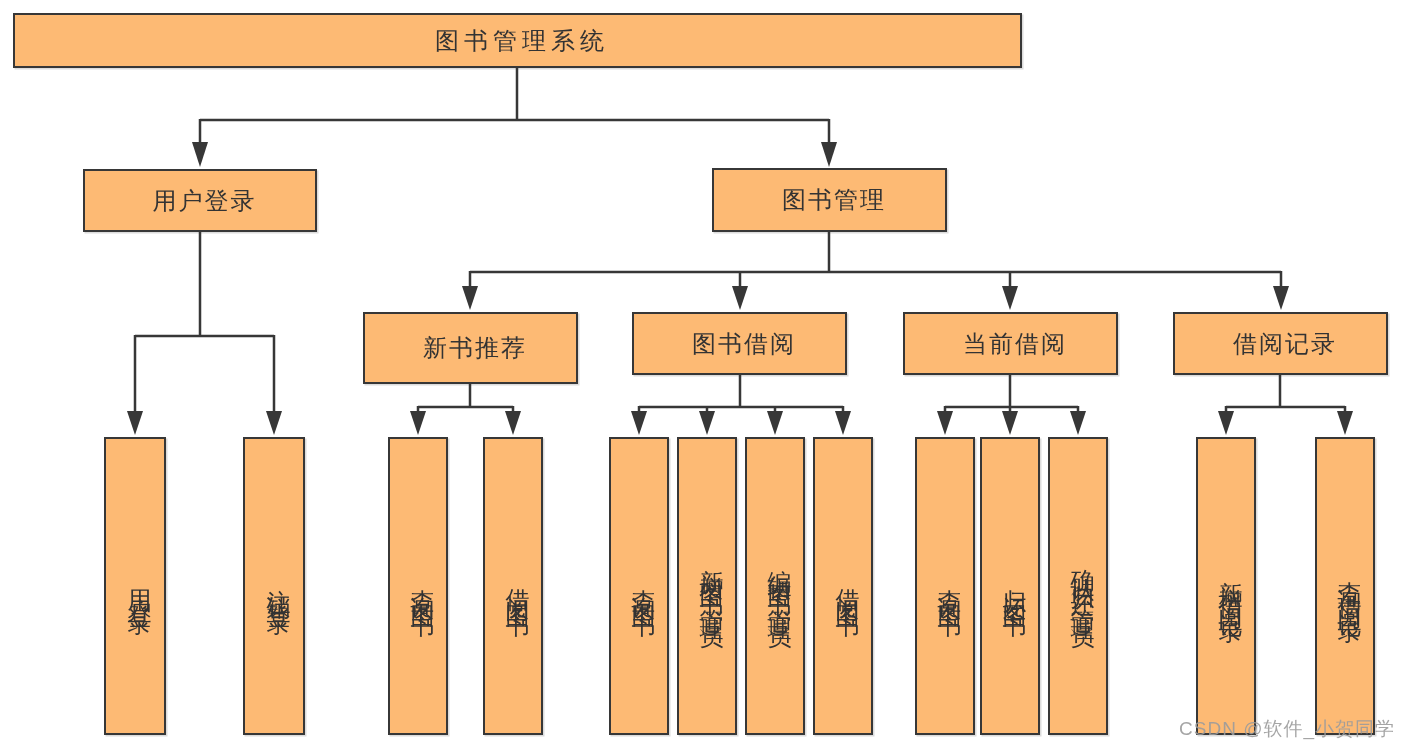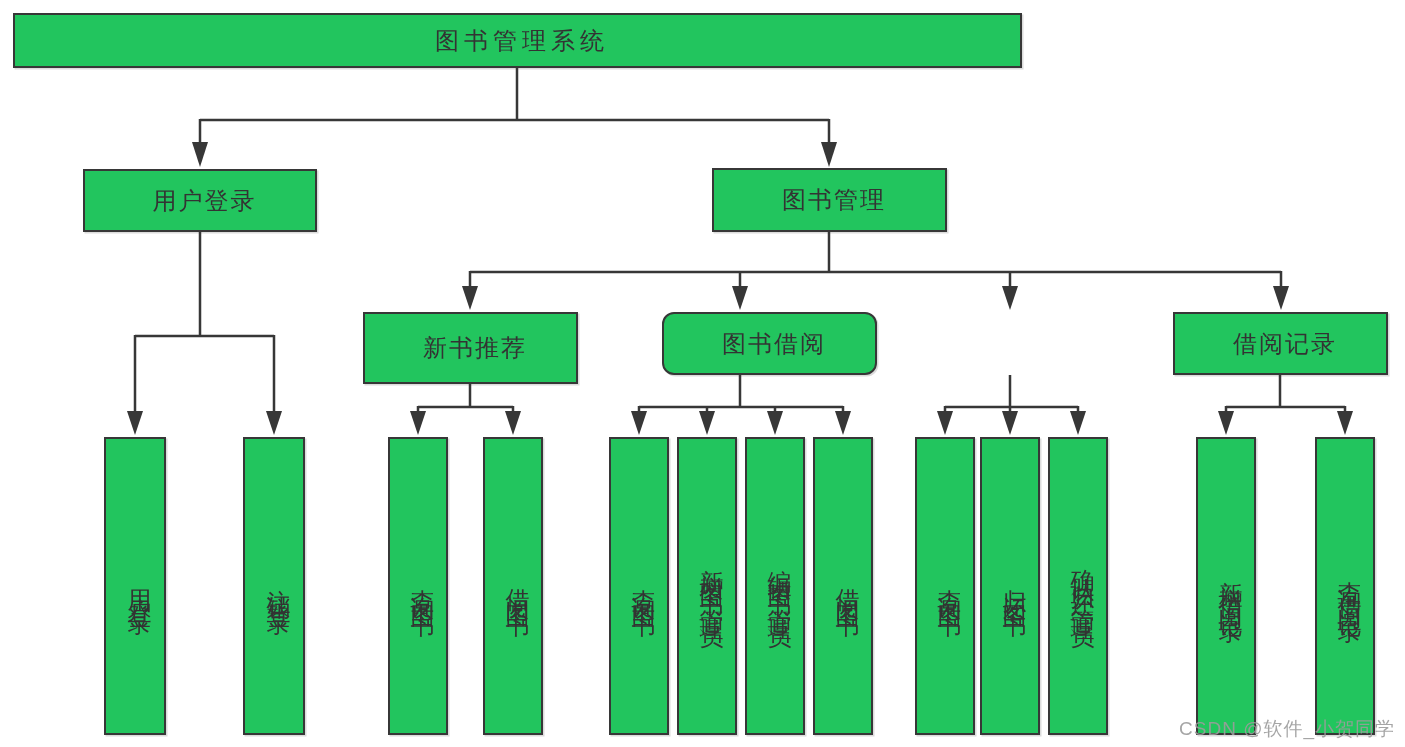--- a/index.html
+++ b/index.html
@@ -7,21 +7,21 @@
     position:relative;
     width:1405px;height:747px;
     background:#ffffff;
     font-family:"Liberation Sans","DejaVu Sans",sans-serif;
     overflow:hidden;
   }
   .wires{position:absolute;left:0;top:0;z-index:0;}
   .node{
     position:absolute;
     box-sizing:border-box;
-    background:#22c55e;
+    background:#fdba74;
     border:2.5px solid #373737;
     color:#333333;
     display:flex;align-items:center;justify-content:center;
     z-index:1;
     box-shadow:1.5px 1.5px 0 rgba(60,60,60,0.18);
     padding-left:9px;
   }
   .hnode{font-size:24px;letter-spacing:2px;}
   .root{font-size:24px;letter-spacing:5px;}
   .vnode{
@@ -86,21 +86,22 @@
       <polygon points="1345,435 1337,411 1353,411"></polygon>
     </g>
   </svg>
 
   <div class="node hnode root" style="left:13px;top:13px;width:1009px;height:55px;">图书管理系统</div>
 
   <div class="node hnode" style="left:83px;top:169px;width:234px;height:63px;">用户登录</div>
   <div class="node hnode" style="left:712px;top:168px;width:235px;height:64px;text-align:center;">图书管理</div>
 
   <div class="node hnode" style="left:363px;top:312px;width:215px;height:72px;">新书推荐</div>
-  <div class="node hnode" style="left:662px;top:312px;width:215px;height:63px;border-radius:12px;">图书借阅</div>
+  <div class="node hnode" style="left:632px;top:312px;width:215px;height:63px;">图书借阅</div>
+  <div class="node hnode" style="left:903px;top:312px;width:215px;height:63px;">当前借阅</div>
   <div class="node hnode" style="left:1173px;top:312px;width:215px;height:63px;">借阅记录</div>
 
   <div class="node vnode" style="left:104px;top:437px;width:62px;height:298px;">用户登录</div>
   <div class="node vnode" style="left:243px;top:437px;width:62px;height:298px;">注销登录</div>
 
   <div class="node vnode" style="left:388px;top:437px;width:60px;height:298px;">查询图书</div>
   <div class="node vnode" style="left:483px;top:437px;width:60px;height:298px;">借阅图书</div>
 
   <div class="node vnode" style="left:609px;top:437px;width:60px;height:298px;">查询图书</div>
   <div class="node vnode" style="left:677px;top:437px;width:60px;height:298px;">新增图书（管理员）</div>

